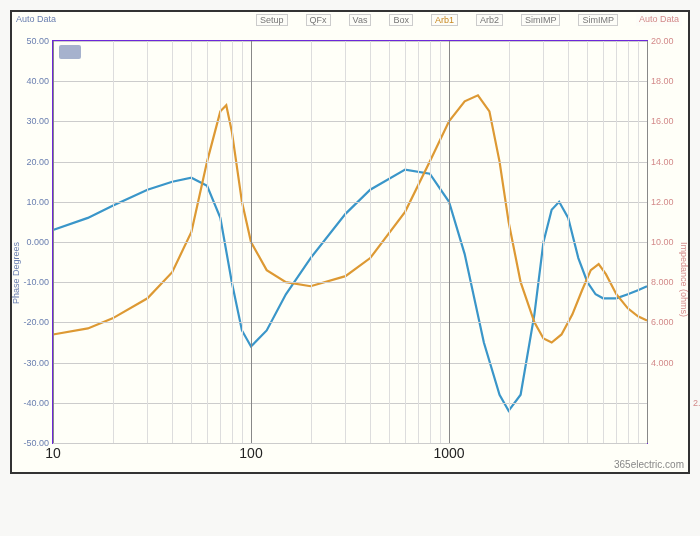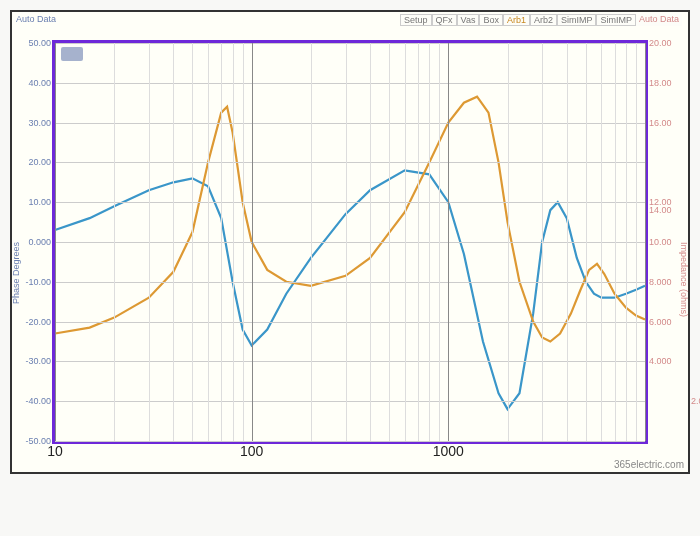--- a/index.html
+++ b/index.html
@@ -18,21 +18,21 @@
     height: 464px;
     border: 2px solid #333;
     background: #fffff8;
     box-sizing: border-box;
   }
   .header-row {
     position: absolute;
     top: 2px;
     right: 6px;
     display: flex;
-    gap: 0;
+    gap: 18px;
     font-size: 9px;
     color: #777;
   }
   .header-row span {
     border: 1px solid #ccc;
     padding: 0 3px;
     background: #fdfdf8;
   }
   .header-row span.active {
     color: #c88820;
@@ -42,21 +42,21 @@
     top: 2px; left: 4px;
     font-size: 9px;
     color: #6a7fb0;
   }
   .plot {
     position: absolute;
     left: 40px;
     top: 28px;
     right: 40px;
     bottom: 28px;
-    border: 3px solid #6d28d9;
+    border: 1px solid #6d28d9;
     background: #fffff8;
   }
   .grid-line {
     position: absolute;
     background: #ccc;
   }
   .grid-line.h { left:0; right:0; height:1px; }
   .grid-line.v { top:0; bottom:0; width:1px; }
   .tick-left {
     position: absolute;
@@ -152,21 +152,21 @@
       <div class="tick-left" style="top: 0%;">50.00</div>
       <div class="tick-right" style="top: 0%;">20.00</div>
       <div class="grid-line h" style="top: 10%;"></div>
       <div class="tick-left" style="top: 10%;">40.00</div>
       <div class="tick-right" style="top: 10%;">18.00</div>
       <div class="grid-line h" style="top: 20%;"></div>
       <div class="tick-left" style="top: 20%;">30.00</div>
       <div class="tick-right" style="top: 20%;">16.00</div>
       <div class="grid-line h" style="top: 30%;"></div>
       <div class="tick-left" style="top: 30%;">20.00</div>
-      <div class="tick-right" style="top: 30%; margin-top: 48px;">14.00</div>
+      <div class="tick-right" style="top: 30%;">14.00</div>
       <div class="grid-line h" style="top: 40%;"></div>
       <div class="tick-left" style="top: 40%;">10.00</div>
       <div class="tick-right" style="top: 40%;">12.00</div>
       <div class="grid-line h" style="top: 50%;"></div>
       <div class="tick-left" style="top: 50%;">0.000</div>
       <div class="tick-right" style="top: 50%;">10.00</div>
       <div class="grid-line h" style="top: 60%;"></div>
       <div class="tick-left" style="top: 60%;">-10.00</div>
       <div class="tick-right" style="top: 60%;">8.000</div>
       <div class="grid-line h" style="top: 70%;"></div>

